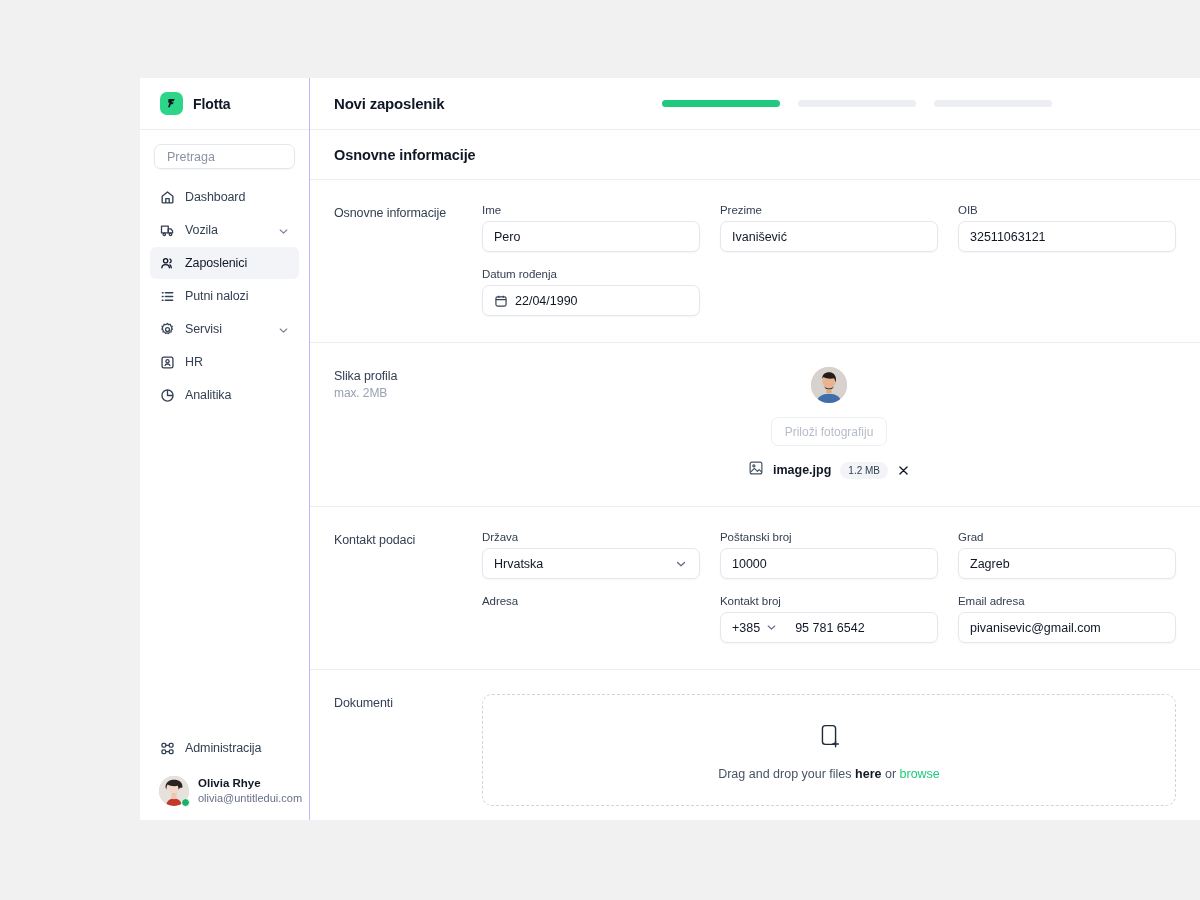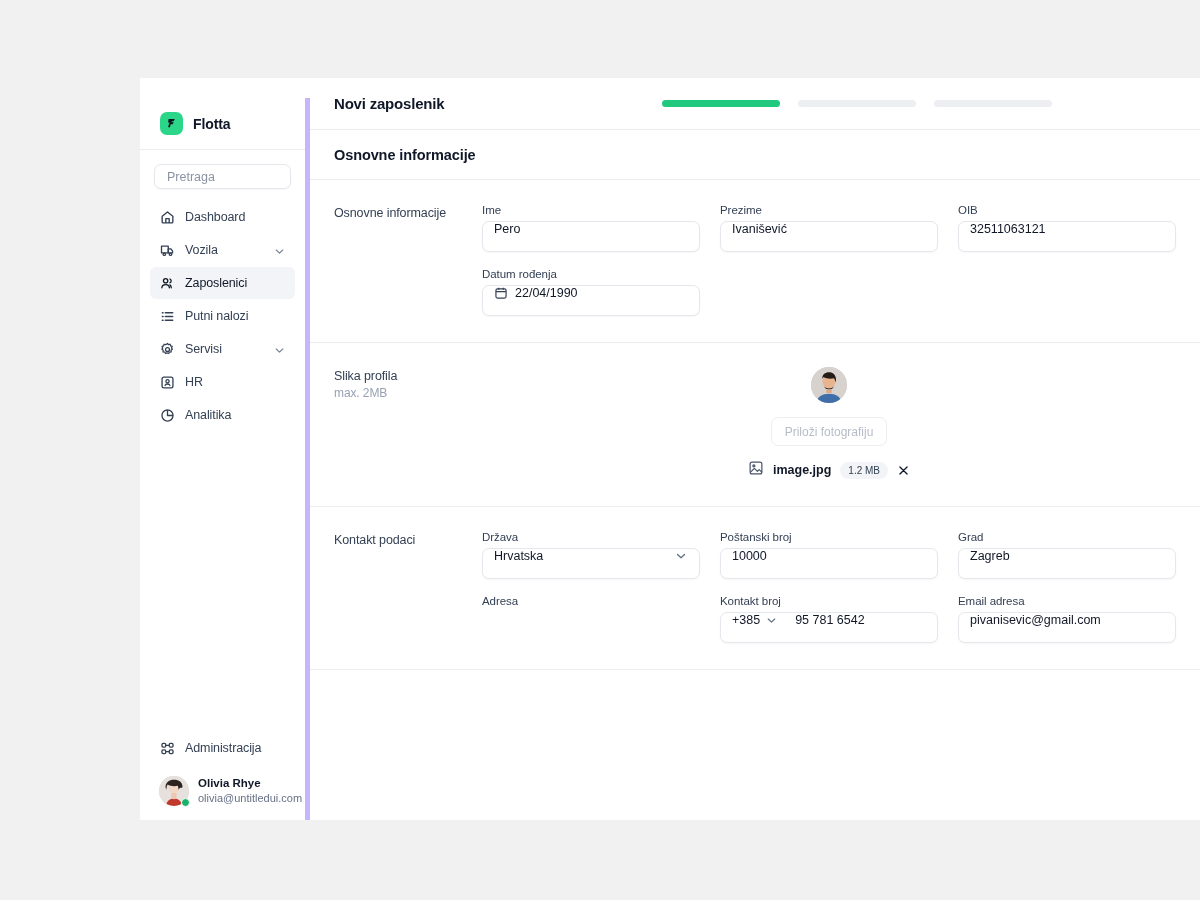--- a/index.html
+++ b/index.html
@@ -16,24 +16,23 @@
     background: #ffffff;
     display: flex;
     overflow: hidden;
   }
 
   
   .sidebar {
     width: 170px;
     flex: 0 0 170px;
     background: #ffffff;
-    border-right: 5px solid #c4b5fd;
+    border-right: 1px solid #c4b5fd;
     display: flex;
     flex-direction: column;
-    margin-top: 20px;
   }
   .brand {
     height: 52px;
     flex: 0 0 52px;
     display: flex;
     align-items: center;
     gap: 10px;
     padding: 0 20px;
     border-bottom: 1px solid #eaecf0;
   }
@@ -173,21 +172,21 @@
 
   .grid2 { display: grid; grid-template-columns: 1fr 1fr 1fr; gap: 16px 20px; }
   .field { display: flex; flex-direction: column; gap: 5px; min-width: 0; }
   .field-label { font-size: 11.5px; color: #344054; letter-spacing: -0.05px; }
   .input {
     height: 31px;
     border: 1px solid #e4e7ec;
     border-radius: 7px;
     background: #fff;
     display: flex;
-    align-items: flex-start;
+    align-items: center;
     gap: 7px;
     padding: 0 11px;
     box-shadow: 0 1px 2px rgba(16,24,40,0.04);
     font-size: 12.5px;
     color: #101828;
   }
   .input .val { flex: 1; min-width: 0; overflow: hidden; white-space: nowrap; text-overflow: ellipsis; }
   .input .ico { flex: 0 0 14px; display:flex; align-items:center; }
   .phone-prefix {
     display: flex; align-items: center; gap: 5px;
@@ -529,16 +528,32 @@
             <div class="field">
               <label class="field-label">Email adresa</label>
               <div class="input">
                 <span class="val">pivanisevic@gmail.com</span>
               </div>
             </div>
           </div>
         </div>
       </section>
 
+      <section class="form-block" style="border-bottom:none">
+        <div class="block-label">Dokumenti</div>
+        <div class="block-body">
+          <div class="dropzone">
+            <span>
+              <svg width="30" height="30" viewBox="0 0 32 32" fill="none" stroke="#1d2939" stroke-width="1.5" stroke-linecap="round" stroke-linejoin="round">
+                <path d="M9 9a3 3 0 0 1 3-3h8a3 3 0 0 1 3 3v14a3 3 0 0 1-3 3h-8a3 3 0 0 1-3-3z"></path>
+                <path d="M20 25.6h6M23 22.6v6" stroke="#1d2939"></path>
+              </svg>
+            </span>
+            <div class="dz-text">
+              <span>Drag and drop your files </span><b>here</b><span> or </span><span class="dz-link">browse</span>
+            </div>
+          </div>
+        </div>
+      </section>
 
     </div>
   </main>
 </div>
 
 </body></html>

